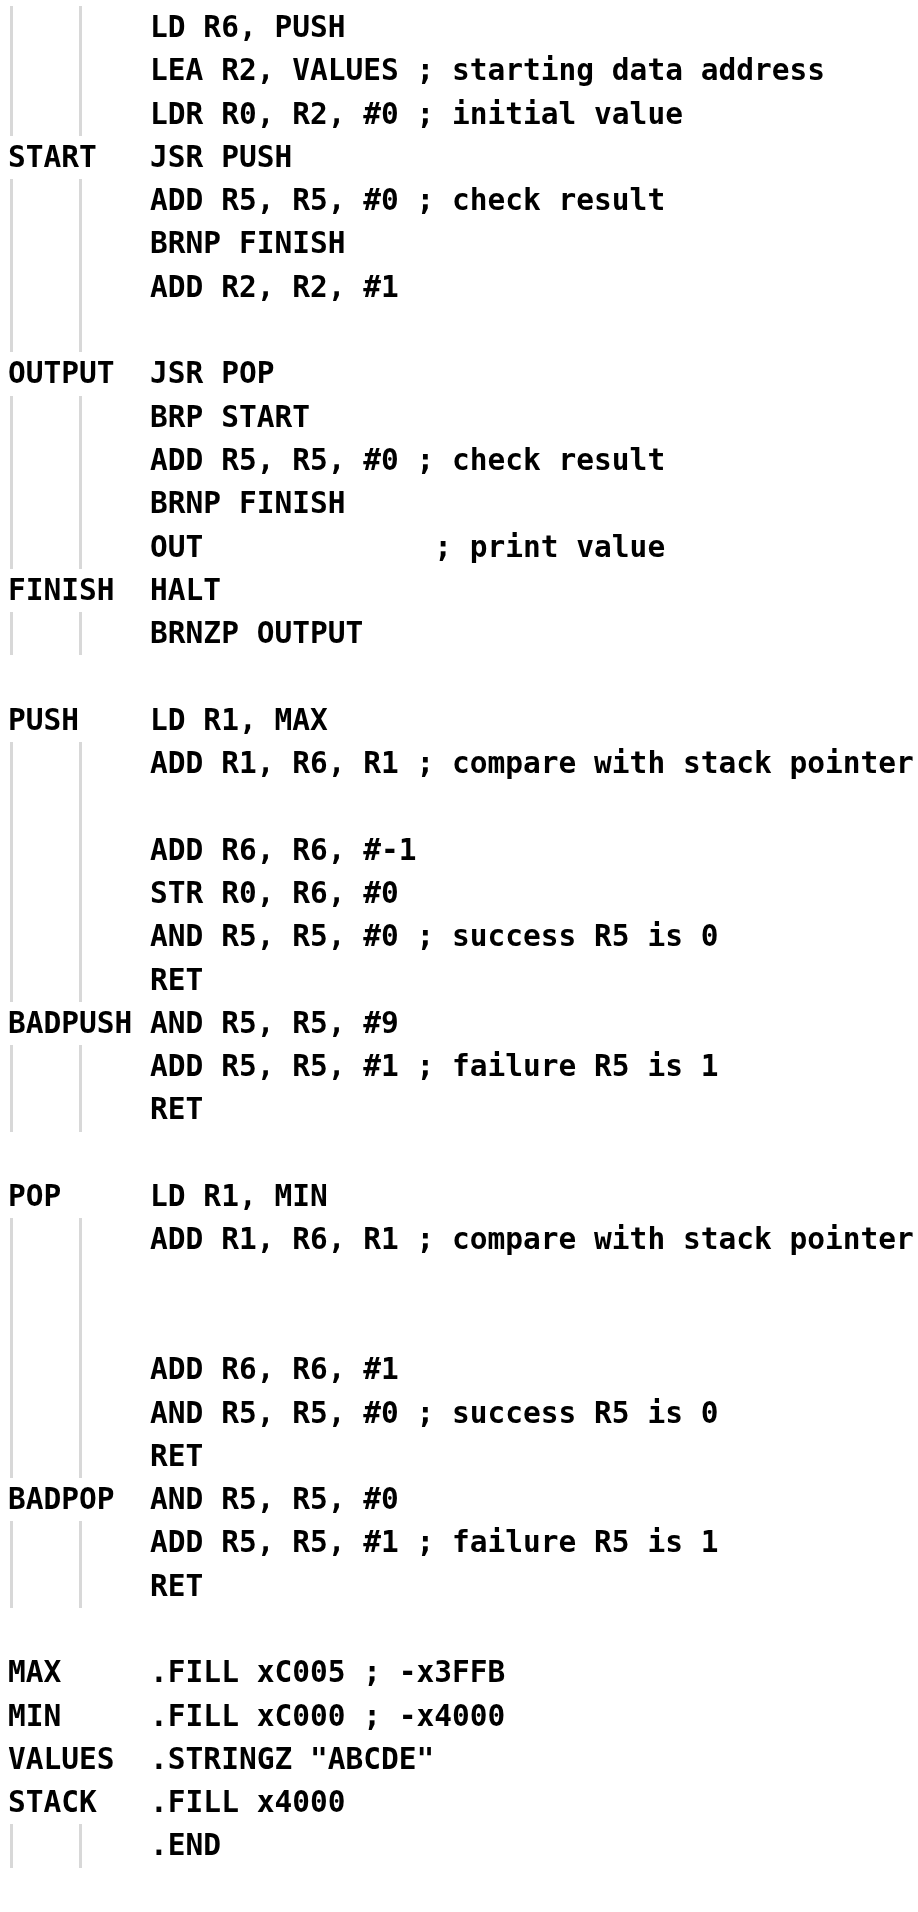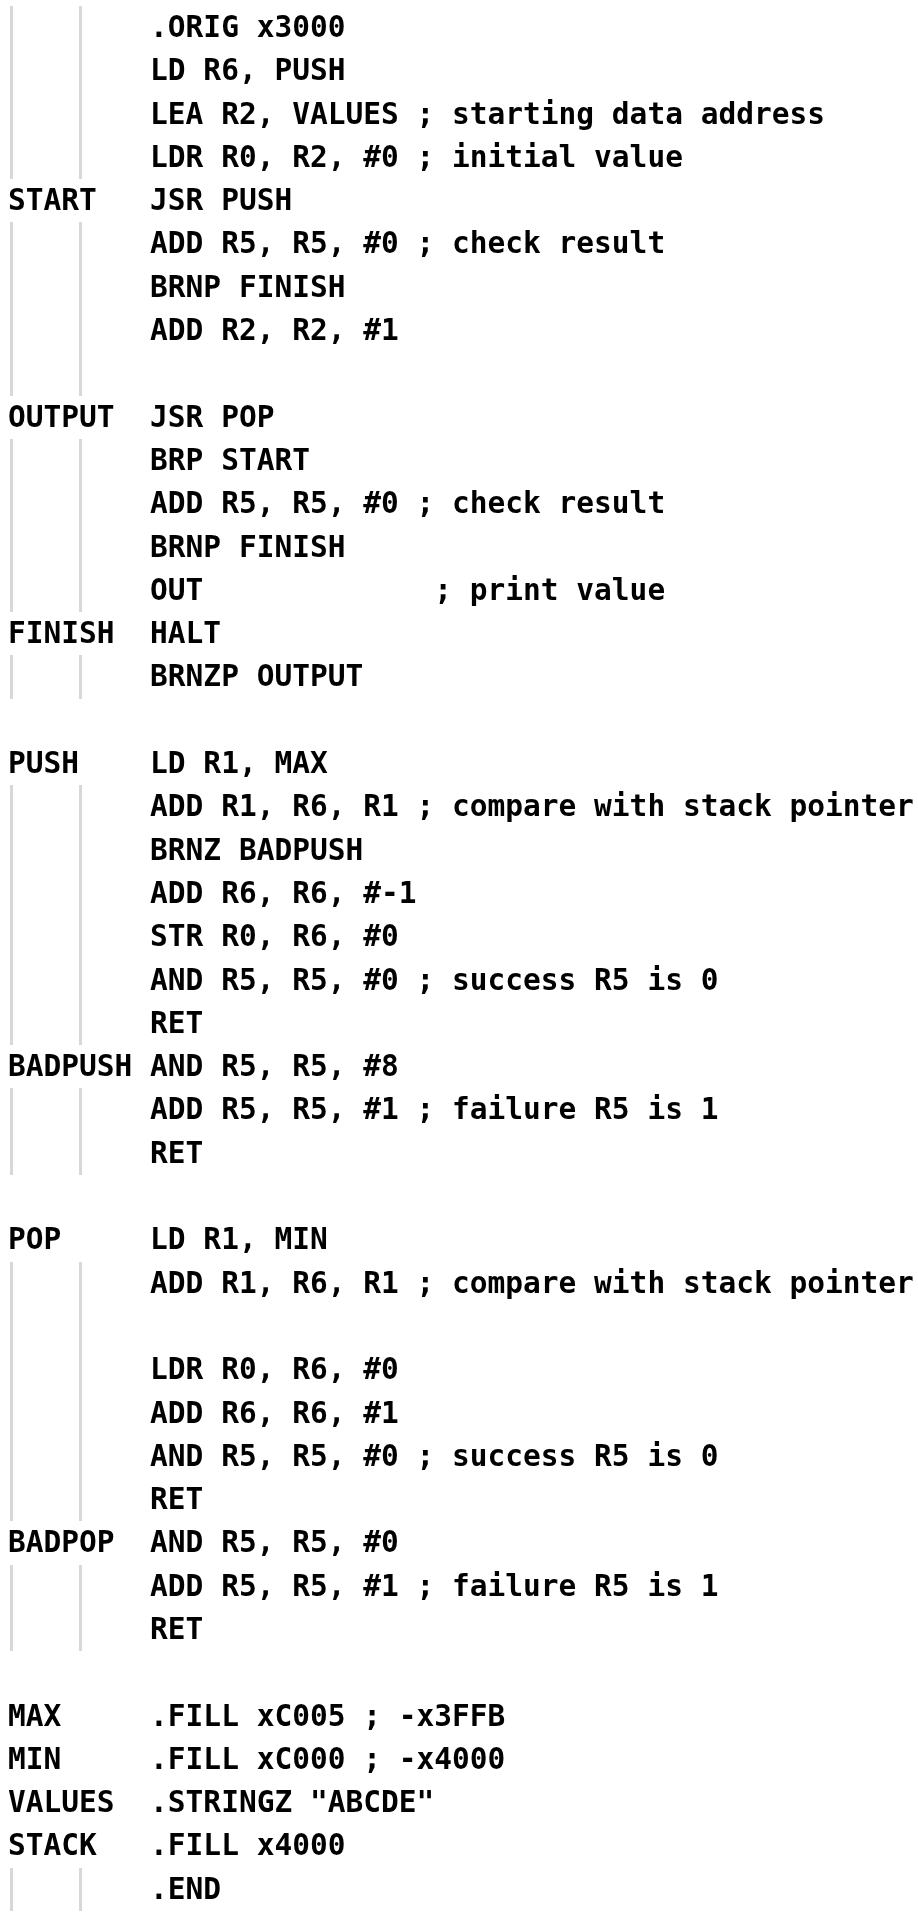--- a/index.html
+++ b/index.html
@@ -41,52 +41,51 @@
     background: var(--guide);
     z-index: 0;
   }
   .guide.g1 { left: 10px; }
   .guide.g2 { left: 79px; }
 </style>
 </head>
 <body>
 
 <div class="code">
-    <div class="code-line"><span class="guide g1"></span><span class="guide g2"></span><span class="code-text">        .ORIG x3000</span></div>
     <div class="code-line"><span class="guide g1"></span><span class="guide g2"></span><span class="code-text">        LD R6, PUSH</span></div>
     <div class="code-line"><span class="guide g1"></span><span class="guide g2"></span><span class="code-text">        LEA R2, VALUES ; starting data address</span></div>
     <div class="code-line"><span class="guide g1"></span><span class="guide g2"></span><span class="code-text">        LDR R0, R2, #0 ; initial value</span></div>
     <div class="code-line"><span class="code-text">START   JSR PUSH</span></div>
     <div class="code-line"><span class="guide g1"></span><span class="guide g2"></span><span class="code-text">        ADD R5, R5, #0 ; check result</span></div>
     <div class="code-line"><span class="guide g1"></span><span class="guide g2"></span><span class="code-text">        BRNP FINISH</span></div>
     <div class="code-line"><span class="guide g1"></span><span class="guide g2"></span><span class="code-text">        ADD R2, R2, #1</span></div>
     <div class="code-line"><span class="guide g1"></span><span class="guide g2"></span></div>
     <div class="code-line"><span class="code-text">OUTPUT  JSR POP</span></div>
     <div class="code-line"><span class="guide g1"></span><span class="guide g2"></span><span class="code-text">        BRP START</span></div>
     <div class="code-line"><span class="guide g1"></span><span class="guide g2"></span><span class="code-text">        ADD R5, R5, #0 ; check result</span></div>
     <div class="code-line"><span class="guide g1"></span><span class="guide g2"></span><span class="code-text">        BRNP FINISH</span></div>
     <div class="code-line"><span class="guide g1"></span><span class="guide g2"></span><span class="code-text">        OUT             ; print value</span></div>
     <div class="code-line"><span class="code-text">FINISH  HALT</span></div>
     <div class="code-line"><span class="guide g1"></span><span class="guide g2"></span><span class="code-text">        BRNZP OUTPUT</span></div>
     <div class="code-line"><span class="code-text"></span></div>
     <div class="code-line"><span class="code-text">PUSH    LD R1, MAX</span></div>
     <div class="code-line"><span class="guide g1"></span><span class="guide g2"></span><span class="code-text">        ADD R1, R6, R1 ; compare with stack pointer</span></div>
-    <div class="code-line"><span class="guide g1"></span><span class="guide g2"></span><span class="code-text">        BRNZ BADPUSH</span></div>
+    <div class="code-line"><span class="guide g1"></span><span class="guide g2"></span></div>
     <div class="code-line"><span class="guide g1"></span><span class="guide g2"></span><span class="code-text">        ADD R6, R6, #-1</span></div>
     <div class="code-line"><span class="guide g1"></span><span class="guide g2"></span><span class="code-text">        STR R0, R6, #0</span></div>
     <div class="code-line"><span class="guide g1"></span><span class="guide g2"></span><span class="code-text">        AND R5, R5, #0 ; success R5 is 0</span></div>
     <div class="code-line"><span class="guide g1"></span><span class="guide g2"></span><span class="code-text">        RET</span></div>
-    <div class="code-line"><span class="code-text">BADPUSH AND R5, R5, #8</span></div>
+    <div class="code-line"><span class="code-text">BADPUSH AND R5, R5, #9</span></div>
     <div class="code-line"><span class="guide g1"></span><span class="guide g2"></span><span class="code-text">        ADD R5, R5, #1 ; failure R5 is 1</span></div>
     <div class="code-line"><span class="guide g1"></span><span class="guide g2"></span><span class="code-text">        RET</span></div>
     <div class="code-line"><span class="code-text"></span></div>
     <div class="code-line"><span class="code-text">POP     LD R1, MIN</span></div>
     <div class="code-line"><span class="guide g1"></span><span class="guide g2"></span><span class="code-text">        ADD R1, R6, R1 ; compare with stack pointer</span></div>
     <div class="code-line"><span class="guide g1"></span><span class="guide g2"></span></div>
-    <div class="code-line"><span class="guide g1"></span><span class="guide g2"></span><span class="code-text">        LDR R0, R6, #0</span></div>
+    <div class="code-line"><span class="guide g1"></span><span class="guide g2"></span></div>
     <div class="code-line"><span class="guide g1"></span><span class="guide g2"></span><span class="code-text">        ADD R6, R6, #1</span></div>
     <div class="code-line"><span class="guide g1"></span><span class="guide g2"></span><span class="code-text">        AND R5, R5, #0 ; success R5 is 0</span></div>
     <div class="code-line"><span class="guide g1"></span><span class="guide g2"></span><span class="code-text">        RET</span></div>
     <div class="code-line"><span class="code-text">BADPOP  AND R5, R5, #0</span></div>
     <div class="code-line"><span class="guide g1"></span><span class="guide g2"></span><span class="code-text">        ADD R5, R5, #1 ; failure R5 is 1</span></div>
     <div class="code-line"><span class="guide g1"></span><span class="guide g2"></span><span class="code-text">        RET</span></div>
     <div class="code-line"><span class="code-text"></span></div>
     <div class="code-line"><span class="code-text">MAX     .FILL xC005 ; -x3FFB</span></div>
     <div class="code-line"><span class="code-text">MIN     .FILL xC000 ; -x4000</span></div>
     <div class="code-line"><span class="code-text">VALUES  .STRINGZ "ABCDE"</span></div>

